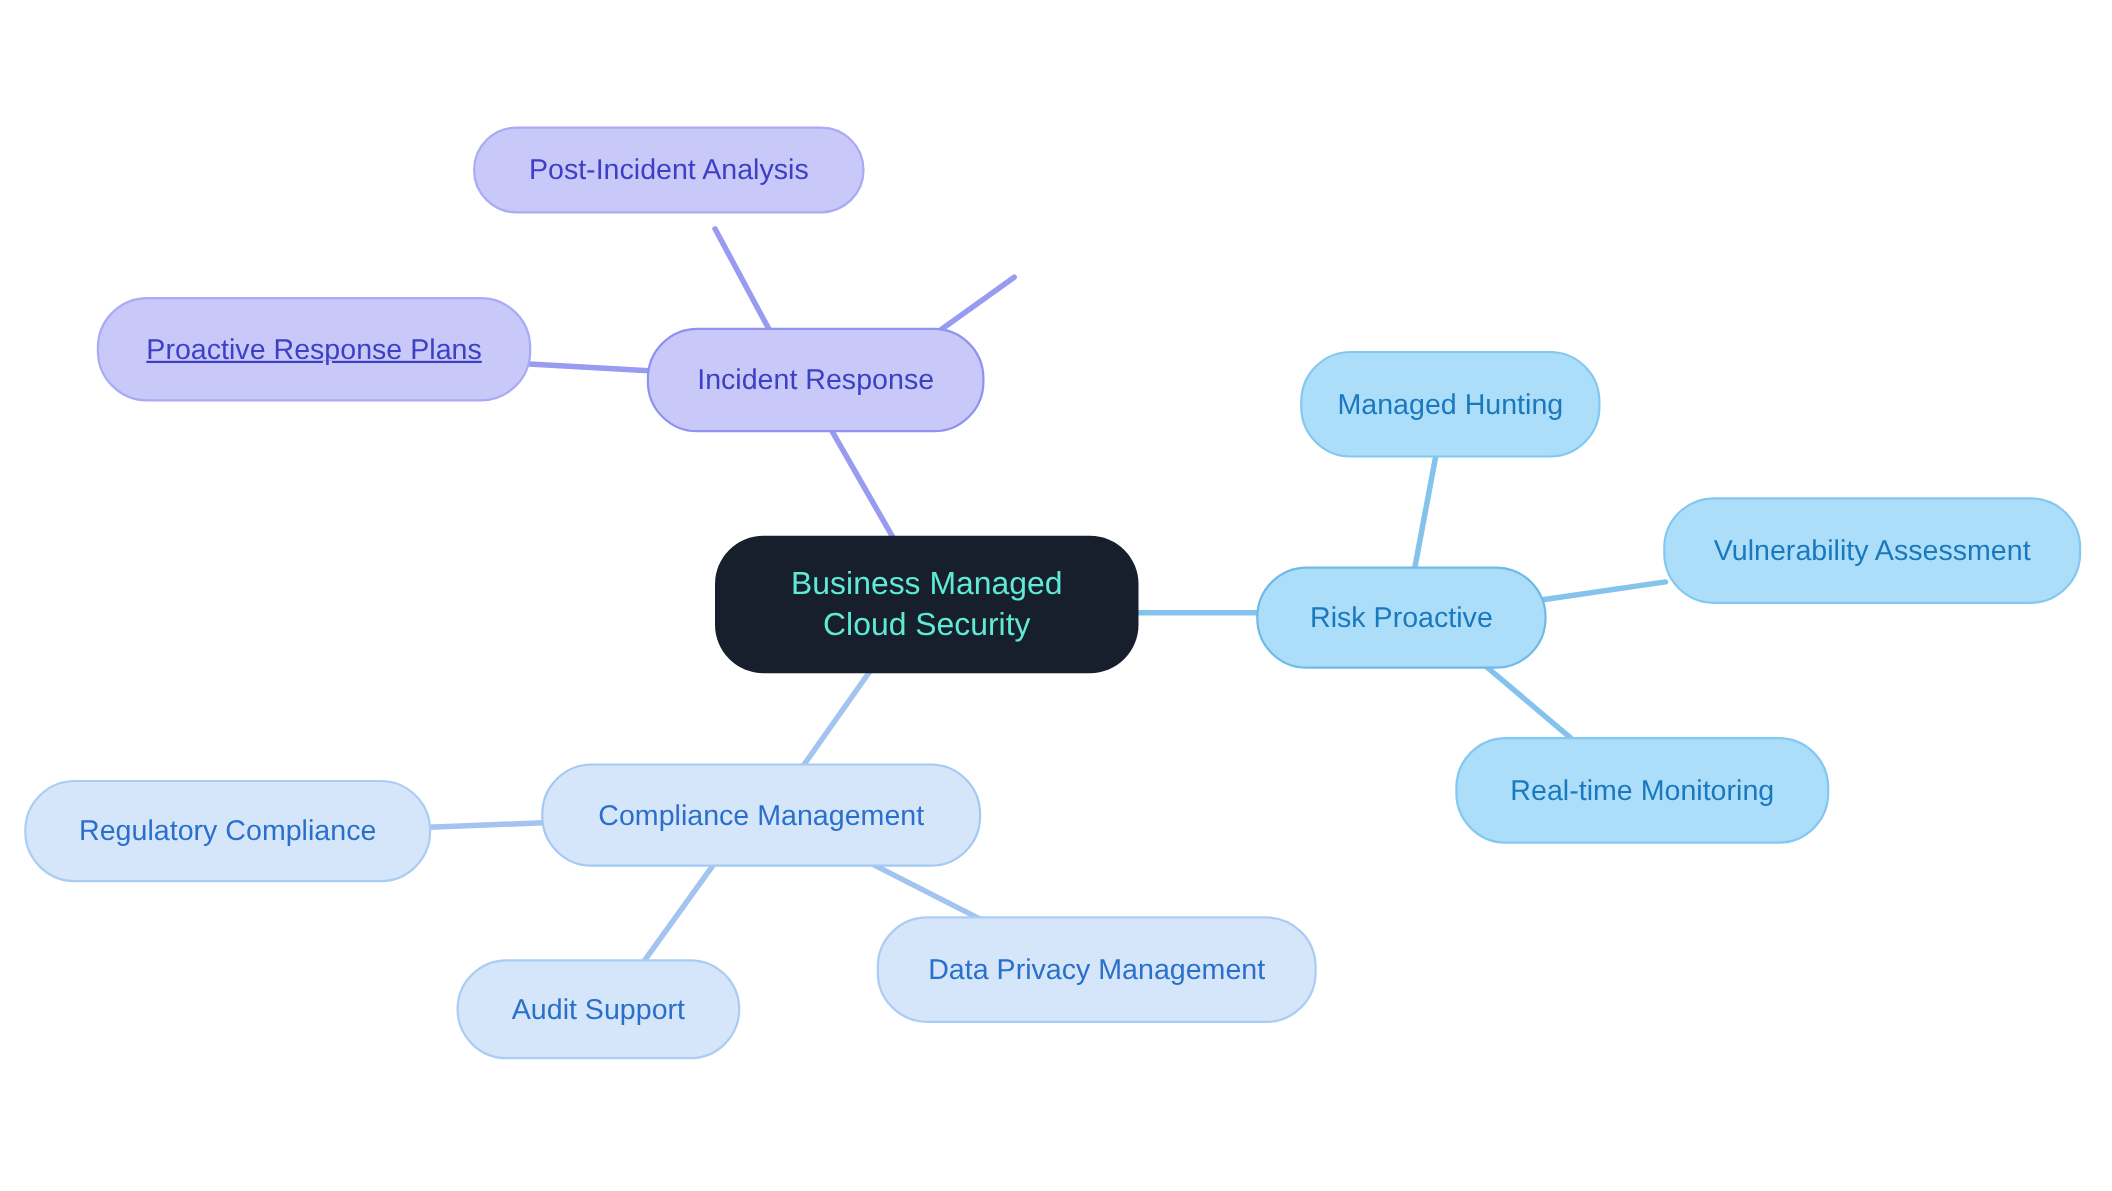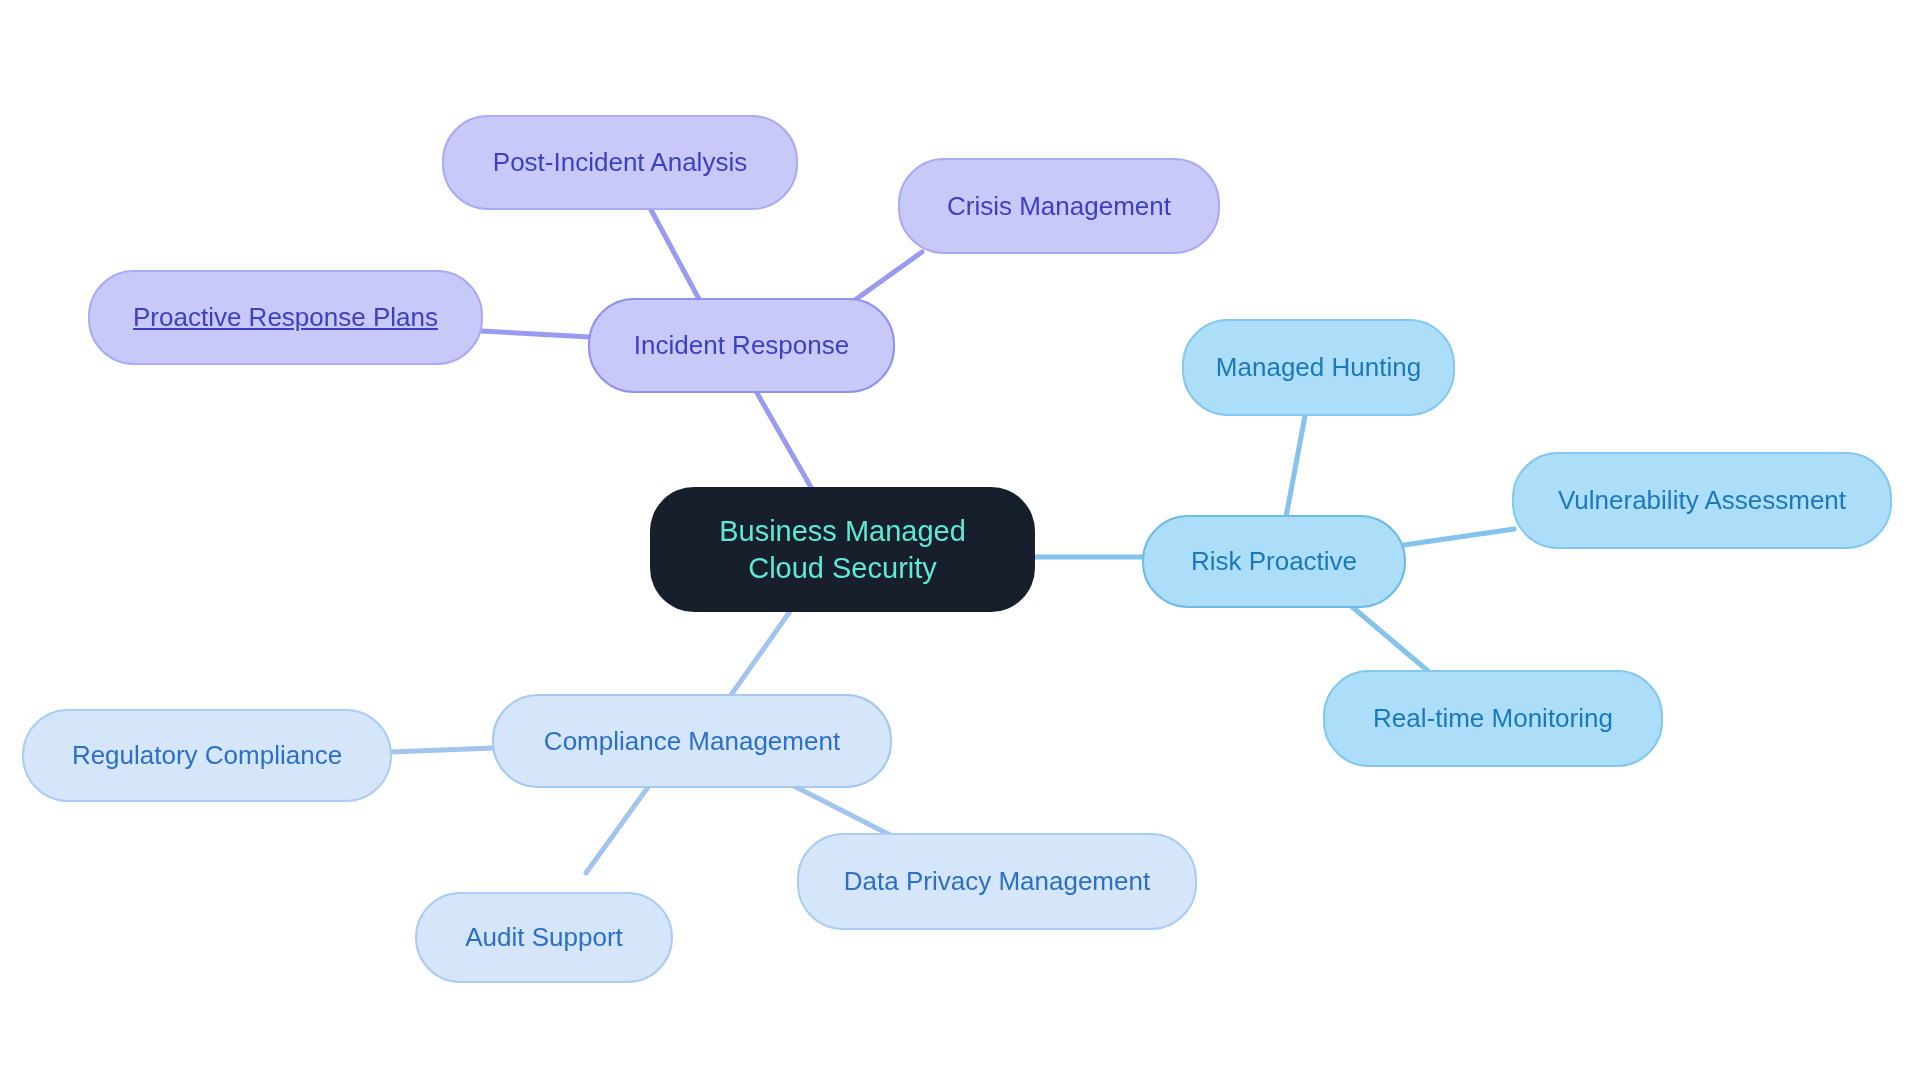--- a/index.html
+++ b/index.html
@@ -64,30 +64,30 @@
     background: #d5e5fa;
     border: 2.5px solid #abcdf3;
     color: #2a70ca;
   }
   .node.pale.root {
     border-color: #a5c9f1;
   }
   
   #n-center   { left: 650px;  top: 487px; width: 385px; height: 125px; }
   #n-ir       { left: 588px;  top: 298px; width: 307px; height: 95px; }
-  #n-pia      { left: 442px;  top: 115px; width: 356px; height: 95px; }
+  #n-pia      { left: 430px;  top: 115px; width: 356px; height: 79px; }
   #n-cm       { left: 898px;  top: 158px; width: 322px; height: 96px; }
   #n-prp      { left: 88px;   top: 270px; width: 395px; height: 95px; text-decoration: underline; }
   #n-rd       { left: 1142px; top: 515px; width: 264px; height: 93px; }
   #n-th       { left: 1182px; top: 319px; width: 273px; height: 97px; }
   #n-va       { left: 1512px; top: 452px; width: 380px; height: 97px; }
   #n-rtm      { left: 1323px; top: 670px; width: 340px; height: 97px; }
   #n-comp     { left: 492px;  top: 694px; width: 400px; height: 94px; }
   #n-rc       { left: 22px;   top: 709px; width: 370px; height: 93px; }
-  #n-as       { left: 415px;  top: 872px; width: 258px; height: 91px; margin-top: 20px; }
+  #n-as       { left: 415px;  top: 872px; width: 258px; height: 91px; }
   #n-dpm      { left: 797px;  top: 833px; width: 400px; height: 97px; }
 </style>
 </head>
 <body>
 
 <div class="canvas">
 
   <svg class="edges" viewBox="0 0 1920 1083" xmlns="http://www.w3.org/2000/svg">
 
     <line x1="757" y1="393" x2="812" y2="489" stroke-width="5" stroke-linecap="round" stroke="#989bf0"></line>
@@ -103,21 +103,20 @@
     <line x1="791" y1="610" x2="731" y2="695" stroke-width="5" stroke-linecap="round" stroke="#a3c4ef"></line>
     <line x1="494" y1="748" x2="390" y2="752" stroke-width="5" stroke-linecap="round" stroke="#a3c4ef"></line>
     <line x1="648" y1="787" x2="586" y2="873" stroke-width="5" stroke-linecap="round" stroke="#a3c4ef"></line>
     <line x1="794" y1="786" x2="892" y2="836" stroke-width="5" stroke-linecap="round" stroke="#a3c4ef"></line>
   </svg>
 
   <div id="n-center" class="node center">Business Managed Cloud Security</div>
 
   <div id="n-ir" class="node purple root">Incident Response</div>
   <div id="n-pia" class="node purple">Post-Incident Analysis</div>
-  <div id="n-cm" class="node purple">Crisis Management</div>
   <div id="n-prp" class="node purple">Proactive Response Plans</div>
 
   <div id="n-rd" class="node sky root">Risk Proactive</div>
   <div id="n-th" class="node sky">Managed Hunting</div>
   <div id="n-rtm" class="node sky">Real-time Monitoring</div>
   <div id="n-va" class="node sky">Vulnerability Assessment</div>
 
   <div id="n-comp" class="node pale root">Compliance Management</div>
   <div id="n-rc" class="node pale">Regulatory Compliance</div>
   <div id="n-as" class="node pale">Audit Support</div>

